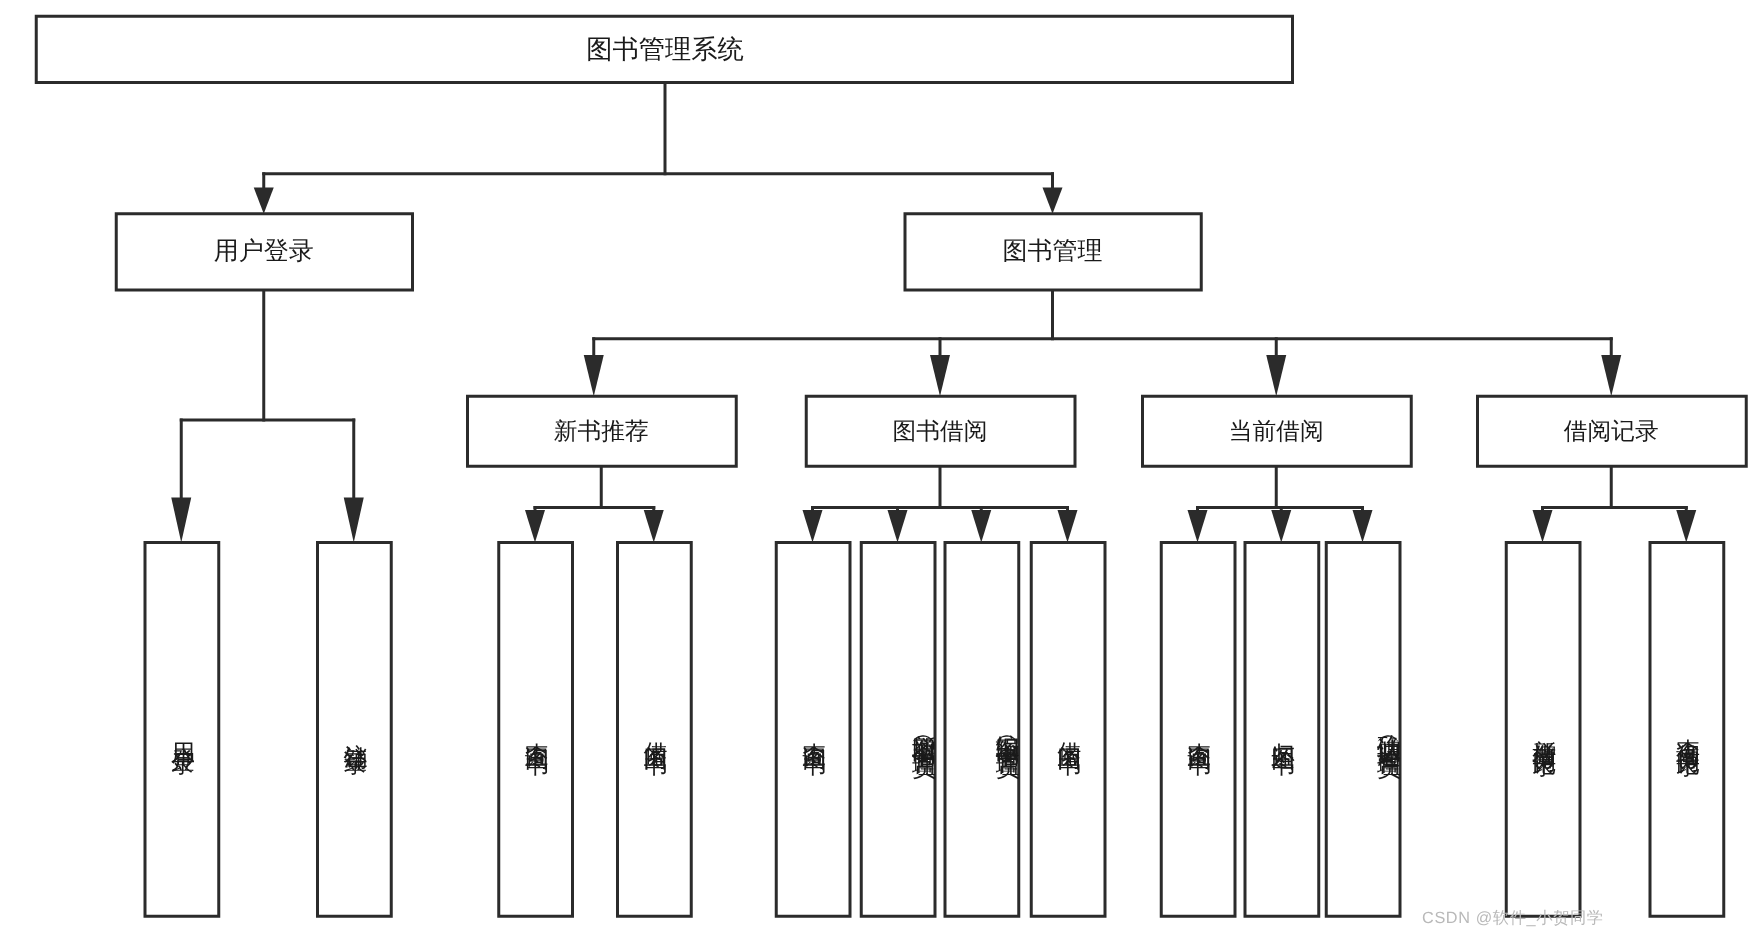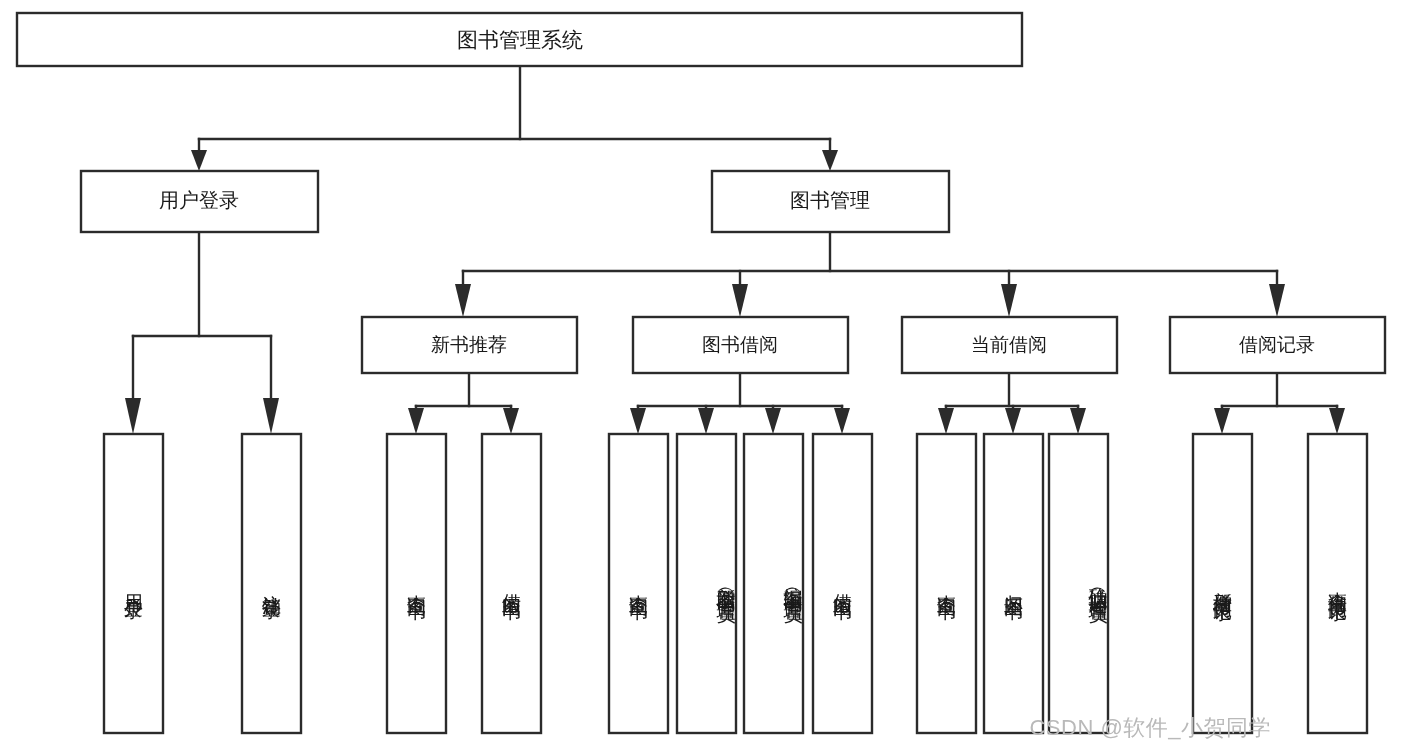--- a/index.html
+++ b/index.html
@@ -11,20 +11,21 @@
     width: 1405px;
     height: 747px;
     font-family: "Liberation Sans", "DejaVu Sans", sans-serif;
     overflow: hidden;
   }
   #diagram-root {
     position: relative;
     width: 1279px;
     height: 747px;
     background: #ffffff;
+    margin-left: 12px;
   }
   svg.flow {
     position: absolute;
     top: 0;
     left: 0;
     width: 1405px;
     height: 747px;
     display: block;
   }
   .node-box {
@@ -66,21 +67,21 @@
     align-items: center;
     justify-content: center;
     white-space: nowrap;
     pointer-events: none;
   }
   .watermark {
     position: absolute;
     right: 8px;
     bottom: 4px;
     font-family: "Liberation Sans", "DejaVu Sans", sans-serif;
-    font-size: 22px;
+    font-size: 13px;
     color: #b9b9b9;
     letter-spacing: 0.5px;
     white-space: nowrap;
   }
 </style>
 </head>
 <body>
 
 <div id="diagram-root">
 

